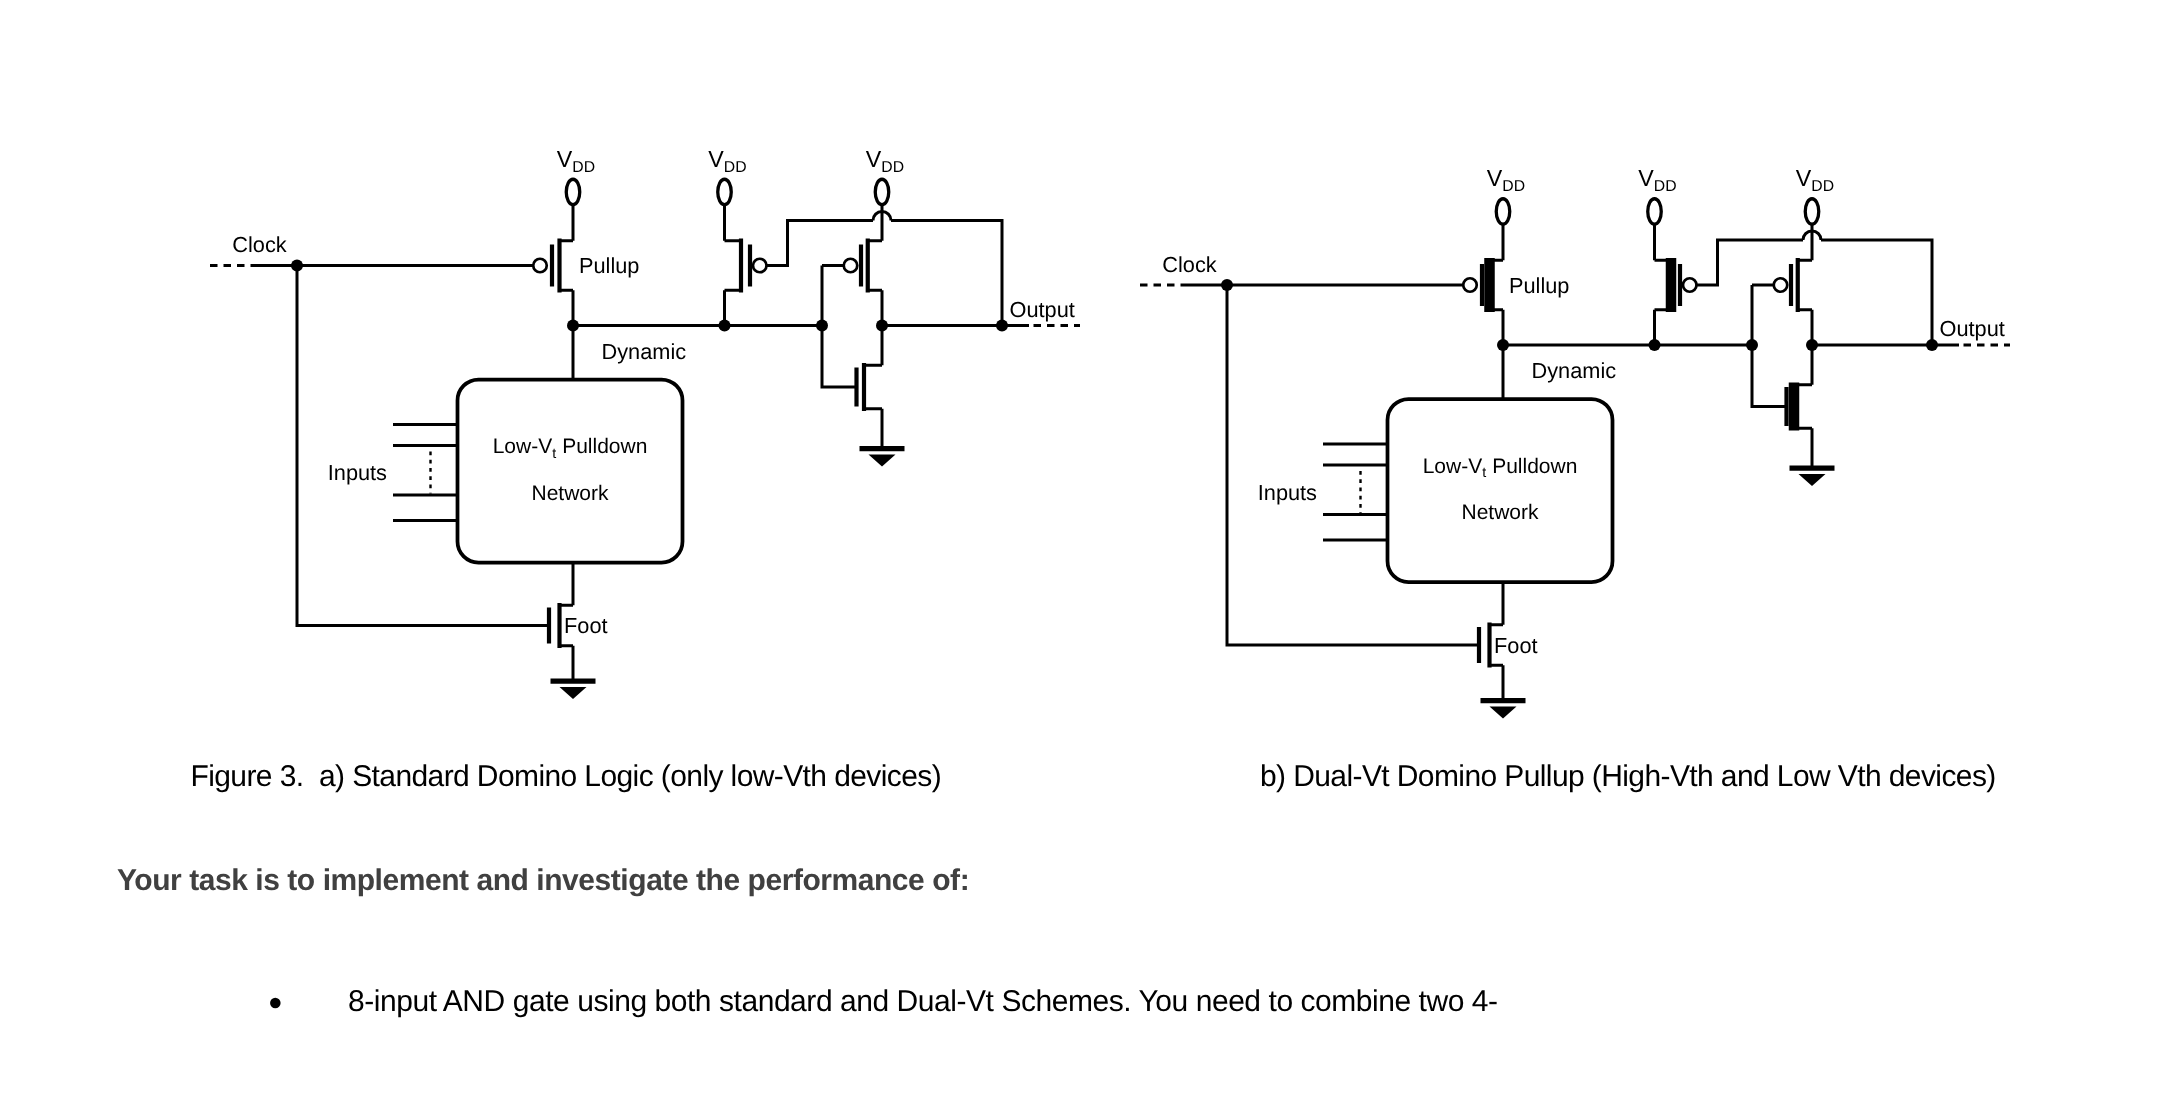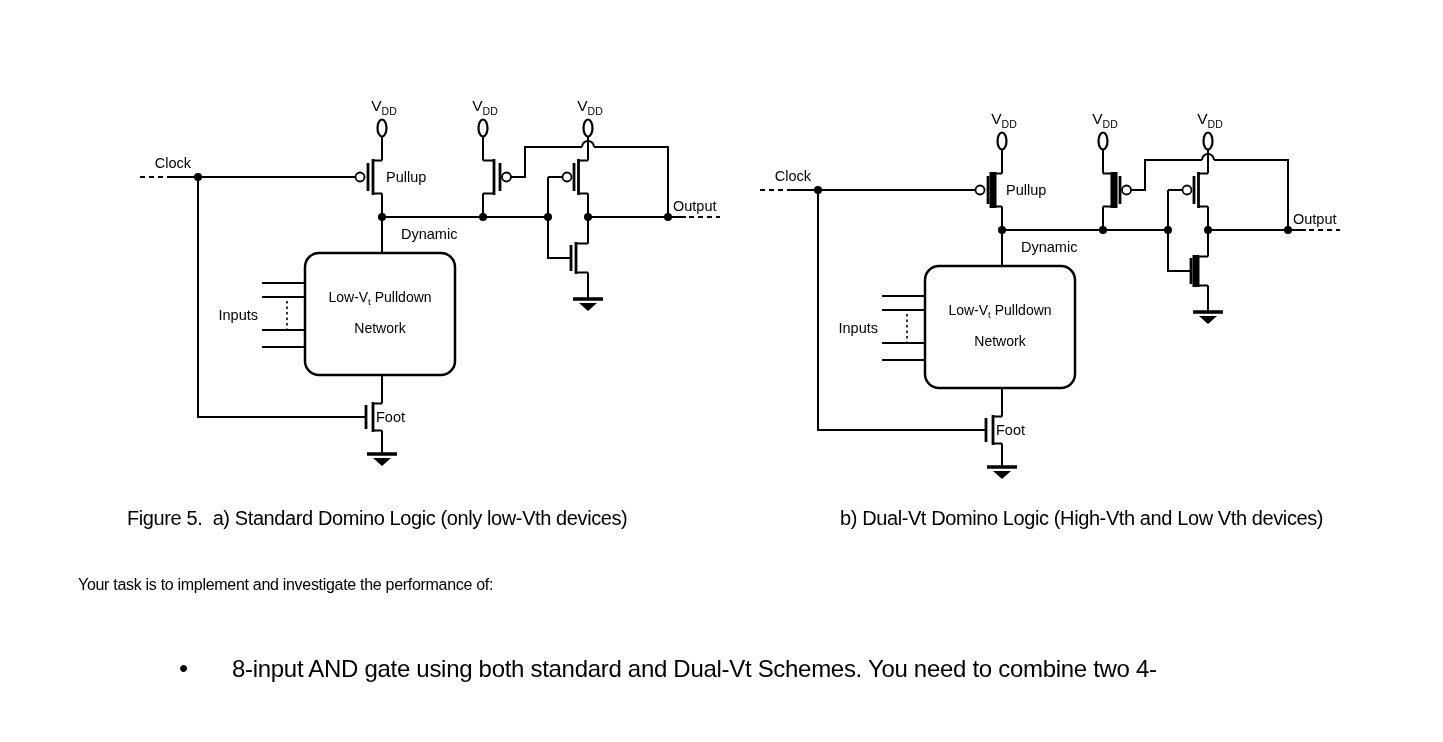--- a/index.html
+++ b/index.html
@@ -1,22 +1,22 @@
 <!DOCTYPE html>
 <html><head>
 <meta charset="utf-8">
 <style>
   html,body{margin:0;padding:0;background:#ffffff;}
   .page{position:relative;width:1443px;height:742px;background:#ffffff;
         font-family:"Liberation Sans",sans-serif;color:#000;overflow:hidden;}
   .abs{position:absolute;}
   .caption{font-size:20px;white-space:pre;letter-spacing:-0.4px;color:#000;}
-  .intro{font-size:16px;letter-spacing:-0.3px;white-space:pre;color:#000000;}
+  .intro{font-size:20px;letter-spacing:-0.3px;white-space:pre;color:#404040;font-weight:bold;}
   .bullet-marker{font-size:26px;line-height:47px;color:#000;}
-  .bullet-text{font-size:24px;letter-spacing:-0.3px;line-height:47px;white-space:pre;color:#000;}
+  .bullet-text{font-size:20px;letter-spacing:-0.3px;line-height:47px;white-space:pre;color:#000;}
   svg text{font-family:"Liberation Sans",sans-serif;fill:#000;}
 </style>
 </head>
 <body>
 
 <div class="page">
 
   <svg id="circuit-a" class="abs" style="left:120px;top:80px" width="620" height="400" viewBox="0 0 620 400">
       <path d="M20 97 H48" fill="none" stroke="#000" stroke-width="2" stroke-dasharray="5,4"></path>
       <path d="M48 97 H235.5" fill="none" stroke="#000" stroke-width="2"></path>
@@ -166,21 +166,21 @@
       <path d="M468 192.5 V218" fill="none" stroke="#000" stroke-width="2"></path>
       <path d="M453 219 H483" fill="none" stroke="#000" stroke-width="3.5"></path>
       <polygon points="459,223 477,223 468,231" fill="#000"></polygon>
       <path d="M468 137 H548" fill="none" stroke="#000" stroke-width="2"></path>
       <circle cx="548" cy="137" r="4" fill="#000"></circle>
       <path d="M548 137 H566" fill="none" stroke="#000" stroke-width="2"></path>
       <path d="M569 137 H600" fill="none" stroke="#000" stroke-width="2" stroke-dasharray="5,4"></path>
       <text x="553" y="131" text-anchor="start" font-size="14.5">Output</text>
     </svg>
 
-  <div class="abs caption" style="left:127px;top:507px">Figure 5.  a) Standard Domino Logic (only low-Vth devices)</div>
-  <div class="abs caption" style="left:840px;top:507px">b) Dual-Vt Domino Logic (High-Vth and Low Vth devices)</div>
+  <div class="abs caption" style="left:127px;top:507px">Figure 3.  a) Standard Domino Logic (only low-Vth devices)</div>
+  <div class="abs caption" style="left:840px;top:507px">b) Dual-Vt Domino Pullup (High-Vth and Low Vth devices)</div>
 
   <div class="abs intro" style="left:78px;top:576px">Your task is to implement and investigate the performance of:</div>
 
   <div class="abs bullet-marker" style="left:179px;top:645px">•</div>
   <div class="abs bullet-text" style="left:232px;top:645px"><span>8-input AND gate using both standard and Dual-Vt Schemes. You need to combine two 4-</span><br></div>
 
 </div>
 
 </body></html>

